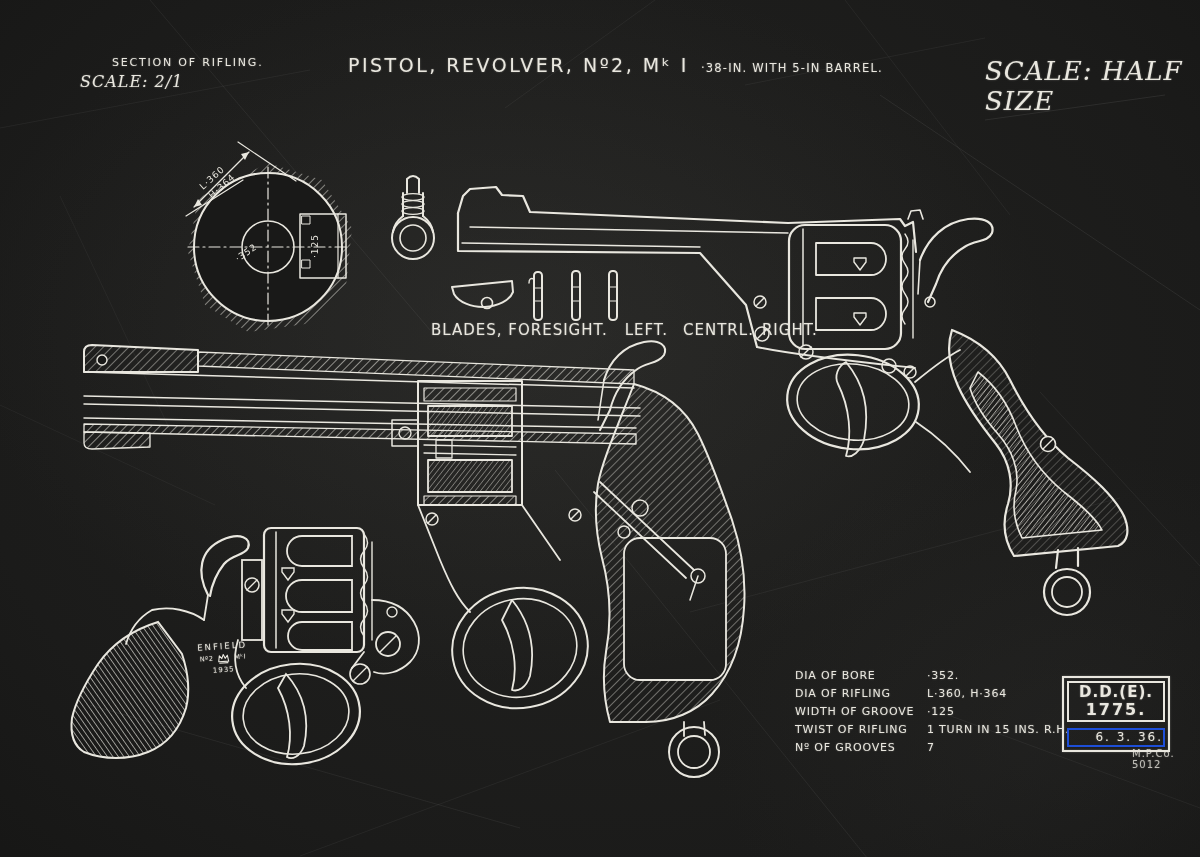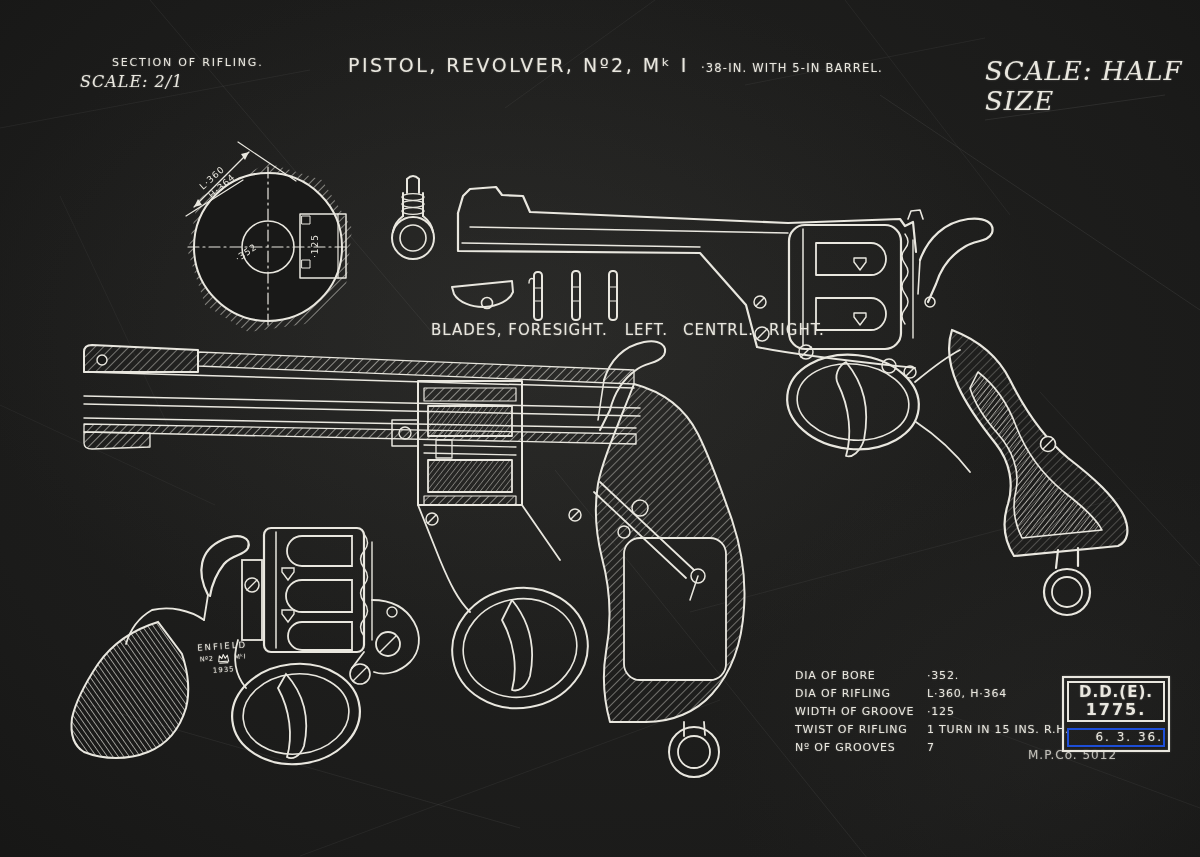--- a/index.html
+++ b/index.html
@@ -18,31 +18,31 @@
 
   .section-label{left:64px;top:56px;font-size:11px;letter-spacing:1.8px;margin-left:48px;}
   .section-scale{left:80px;top:72px;font-size:16px;}
   .title-wrap{left:348px;top:54px;width:540px;display:flex;align-items:baseline;white-space:nowrap;}
   .title-main{font-size:19px;letter-spacing:2.5px;}
   .title-detail{font-size:11.5px;letter-spacing:1.2px;margin-left:12px;}
   .scale-note{left:985px;top:56px;font-size:26px;}
 
   .foresight-caption{left:431px;top:321px;font-size:15px;letter-spacing:1px;display:flex;}
   .foresight-caption span{display:inline-block;}
-  .fs-left{margin-left:17px;} .fs-central{margin-left:15px;} .fs-right{margin-left:15px;}
+  .fs-left{margin-left:17px;} .fs-central{margin-left:15px;} .fs-right{margin-left:8px;}
 
   .spec{left:795px;top:668px;display:grid;grid-template-columns:132px auto;row-gap:2px;font-size:11px;letter-spacing:.8px;line-height:16px;}
   .spec .v{white-space:nowrap;}
 
   .stamp{left:1062px;top:676px;width:98px;border:2.5px solid #e9e7df;padding:3px;box-shadow:0 0 2px rgba(240,238,228,.3), inset 0 0 2px rgba(240,238,228,.3);}
   .stamp-inner{border:2px solid #e9e7df;text-align:center;padding:1px 2px 2px;font-weight:bold;}
   .stamp-office{font-size:15px;letter-spacing:1px;line-height:17px;}
   .stamp-number{font-size:16px;letter-spacing:2px;line-height:17px;}
   .stamp-date{border:2px solid #1d4ed8;margin-top:6px;text-align:right;font-size:12px;letter-spacing:2px;line-height:15px;}
-  .stamp-note{left:1028px;top:748px;font-size:12px;letter-spacing:1px;opacity:.8;}
+  .stamp-note{left:1132px;top:748px;font-size:10px;letter-spacing:1px;opacity:.8;}
 
   .marking{left:182px;top:642px;width:82px;text-align:center;transform:rotate(-4deg);line-height:9px;}
   .marking .maker{font-size:8.5px;letter-spacing:2px;display:block;}
   .marking .row{display:flex;align-items:center;justify-content:center;gap:3px;margin-top:1px;}
   .marking .row span{font-size:6.5px;letter-spacing:.5px;}
   .marking .year{font-size:7px;letter-spacing:1px;display:block;margin-top:1px;}
 
   svg text{fill:#e9e7df;font-family:"DejaVu Sans",sans-serif;}
   .drawing{left:0;top:0;}
 </style>

